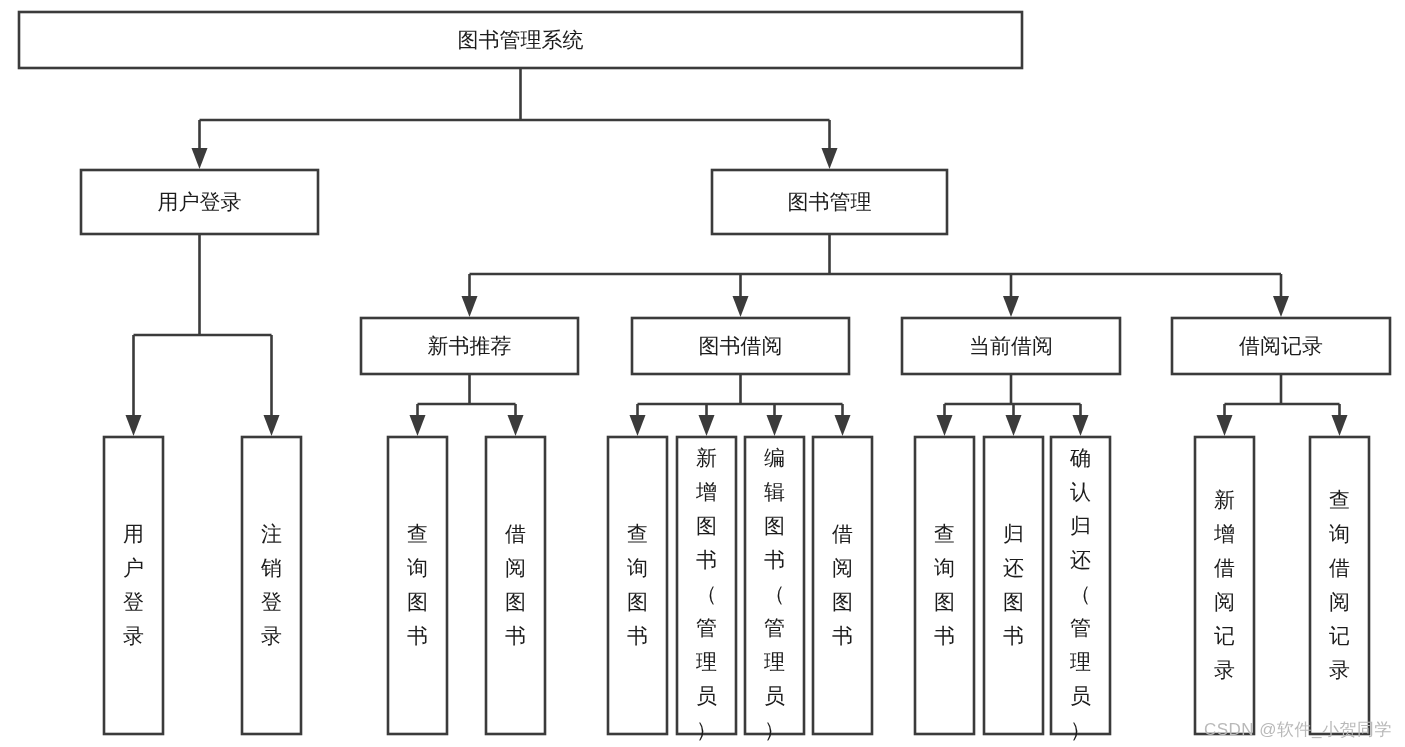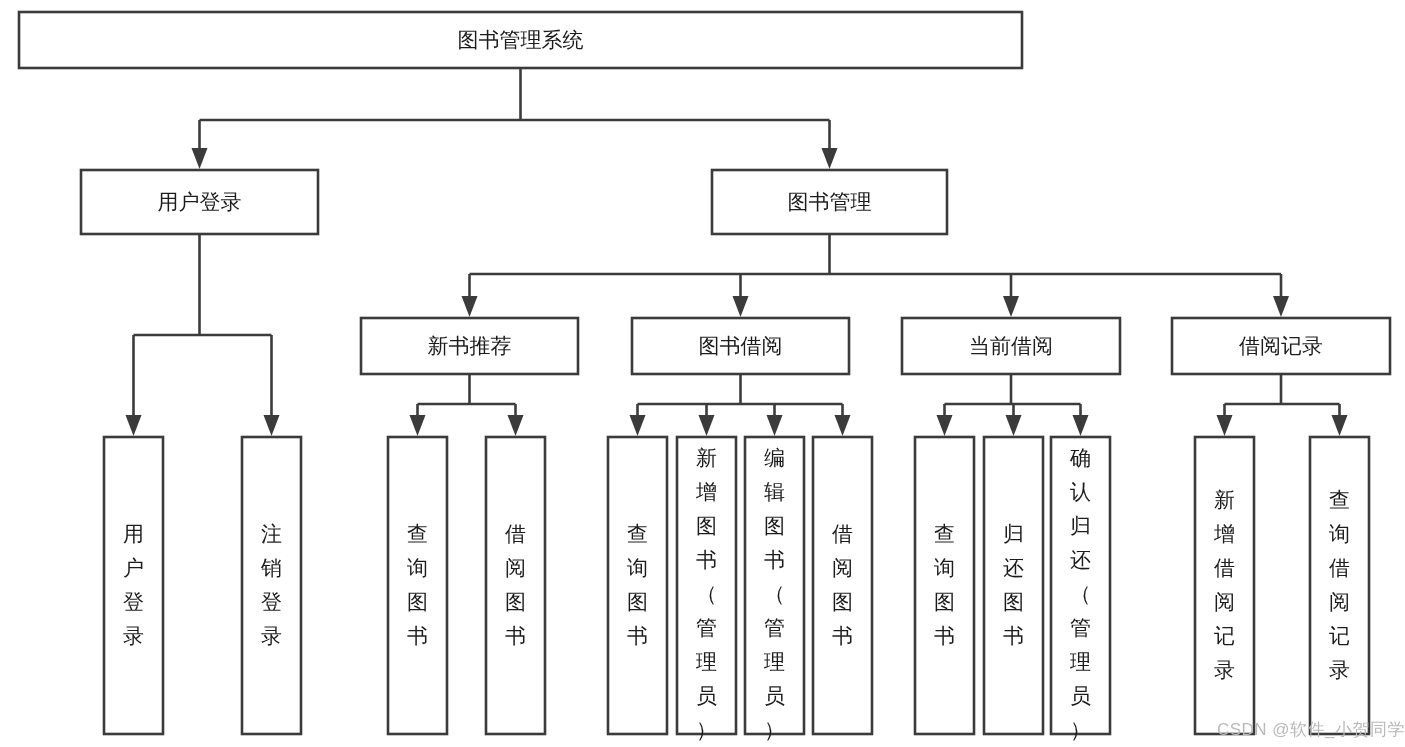--- a/index.html
+++ b/index.html
@@ -51,21 +51,21 @@
   }
   .node-label-v {
     font-family: "Liberation Sans", "DejaVu Sans", sans-serif;
     font-size: 21px;
     fill: #1c1c1c;
     text-anchor: middle;
     dominant-baseline: middle;
   }
   .watermark-text {
     position: absolute;
-    right: 0;
+    right: 13px;
     bottom: 6px;
     font-family: "Liberation Sans", "DejaVu Sans", sans-serif;
     font-size: 17px;
     color: #b9b9b9;
     white-space: nowrap;
     letter-spacing: 0.5px;
     user-select: none;
   }
 </style>
 </head>

